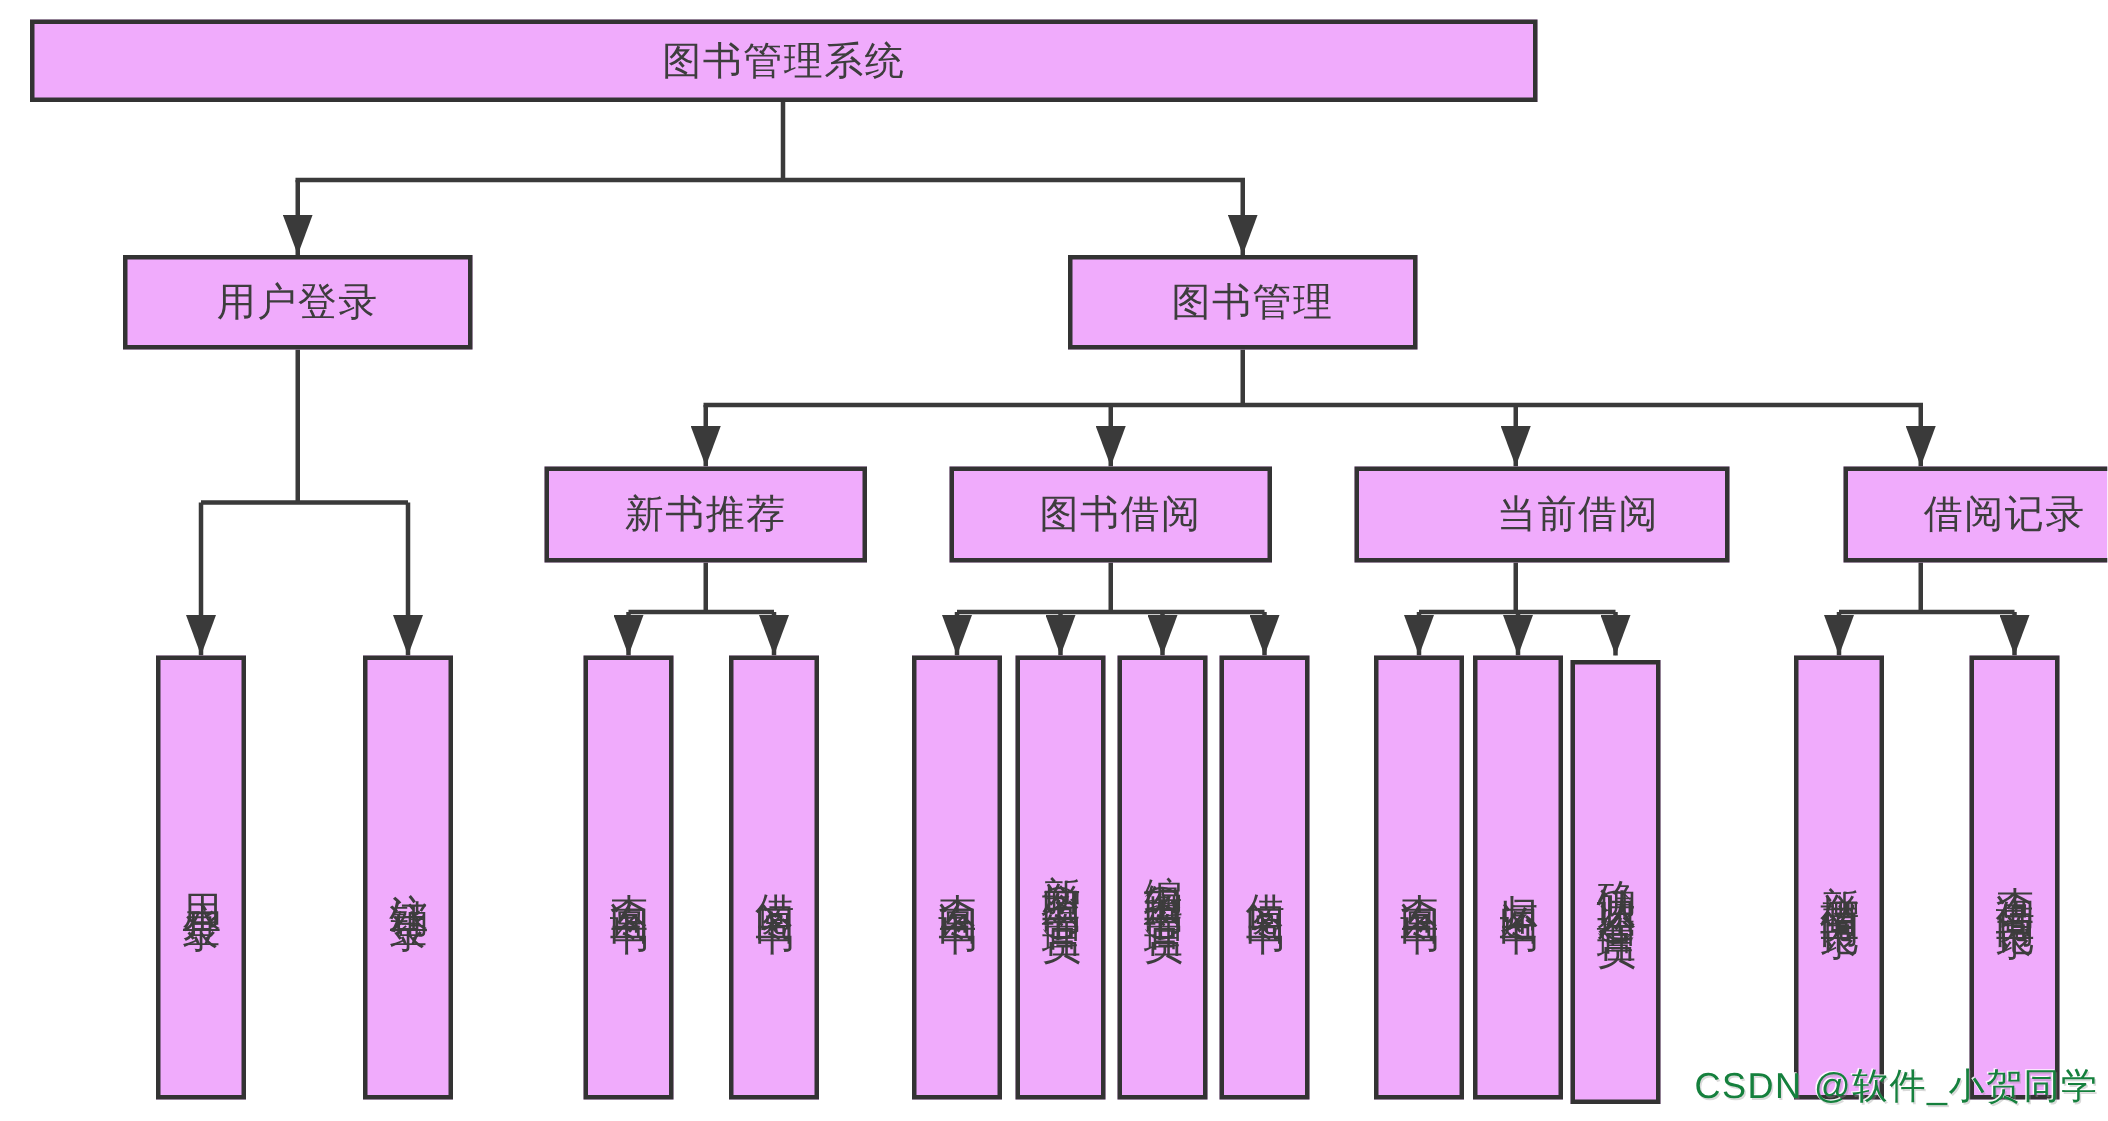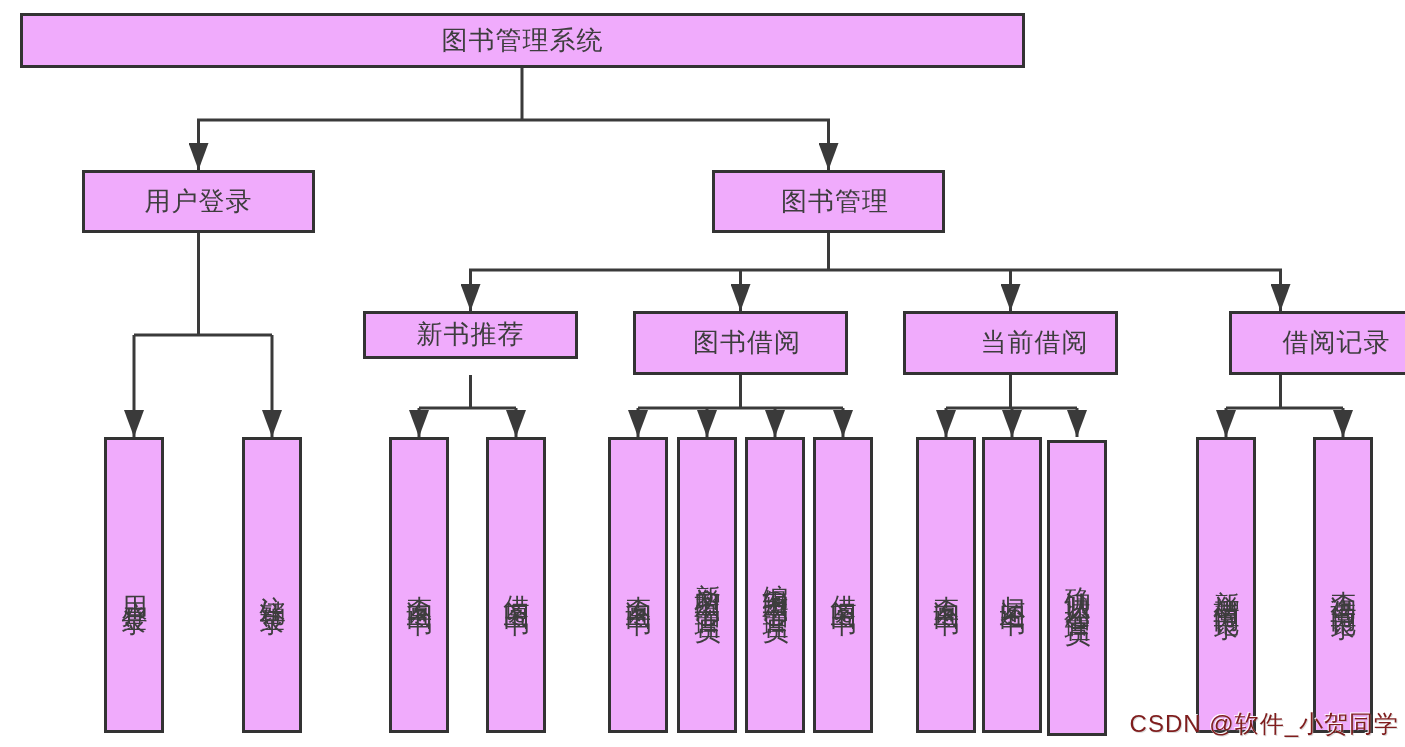--- a/index.html
+++ b/index.html
@@ -39,21 +39,21 @@
     writing-mode: vertical-rl;
     letter-spacing: 5px;
     font-size: 26px;
   }
   .watermark {
     position: absolute;
     top: 708px;
     right: 6px;
     font-size: 24px;
     letter-spacing: 1px;
-    color: #7f1d1d;
+    color: #15803d;
     text-shadow: -1px -1px 0 rgba(255,255,255,0.9), 1px 1px 0 rgba(150,150,150,0.35);
     white-space: nowrap;
   }
 </style>
 </head>
 <body>
 
 <div class="stage">
 
   <svg class="connectors" viewBox="0 0 1405 747">
@@ -93,23 +93,23 @@
     <path class="line" marker-end="url(#ah)" d="M1077 408 V437"></path>
     <path class="line" marker-end="url(#ah)" d="M1226 408 V437"></path>
     <path class="line" marker-end="url(#ah)" d="M1343 408 V437"></path>
   </svg>
 
   <div class="box" style="left:20px; top:13px; width:1005px; height:55px;">图书管理系统</div>
 
   <div class="box" style="left:82px; top:170px; width:233px; height:63px;">用户登录</div>
   <div class="box" style="left:712px; top:170px; width:233px; height:63px;padding-left:13px;">图书管理</div>
 
-  <div class="box" style="left:363px; top:311px; width:215px; height:48px;">新书推荐</div>
+  <div class="box" style="left:363px; top:311px; width:215px; height:64px;">新书推荐</div>
   <div class="box" style="left:633px; top:311px; width:215px; height:64px;padding-left:13px;">图书借阅</div>
-  <div class="box" style="left:903px; top:311px; width:215px; height:64px;padding-left:48px;">当前借阅</div>
+  <div class="box" style="left:903px; top:311px; width:250px; height:64px;padding-left:48px;">当前借阅</div>
   <div class="box" style="left:1229px; top:311px; width:215px; height:64px;">借阅记录</div>
 
   <div class="box vbox" style="left:104px; top:437px; width:60px; height:296px;">用户登录</div>
   <div class="box vbox" style="left:242px; top:437px; width:60px; height:296px;">注销登录</div>
 
   <div class="box vbox" style="left:389px; top:437px; width:60px; height:296px;">查询图书</div>
   <div class="box vbox" style="left:486px; top:437px; width:60px; height:296px;">借阅图书</div>
 
   <div class="box vbox" style="left:608px; top:437px; width:60px; height:296px;">查询图书</div>
   <div class="box vbox" style="left:677px; top:437px; width:60px; height:296px;">新增图书（管理员）</div>

